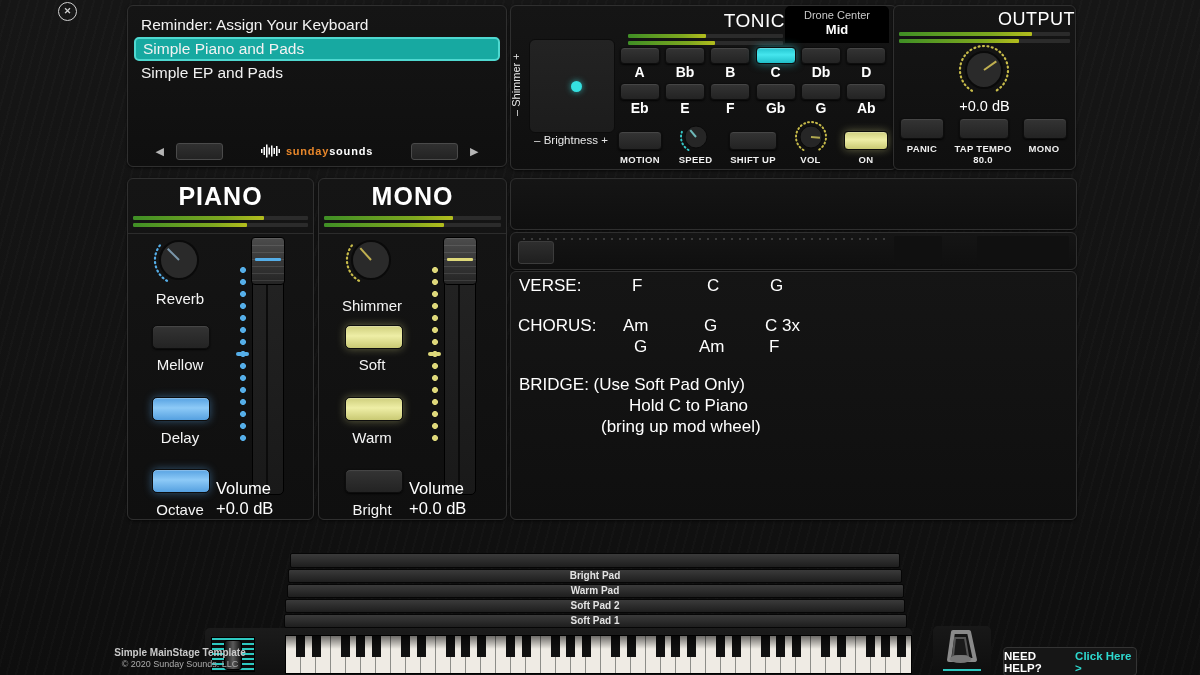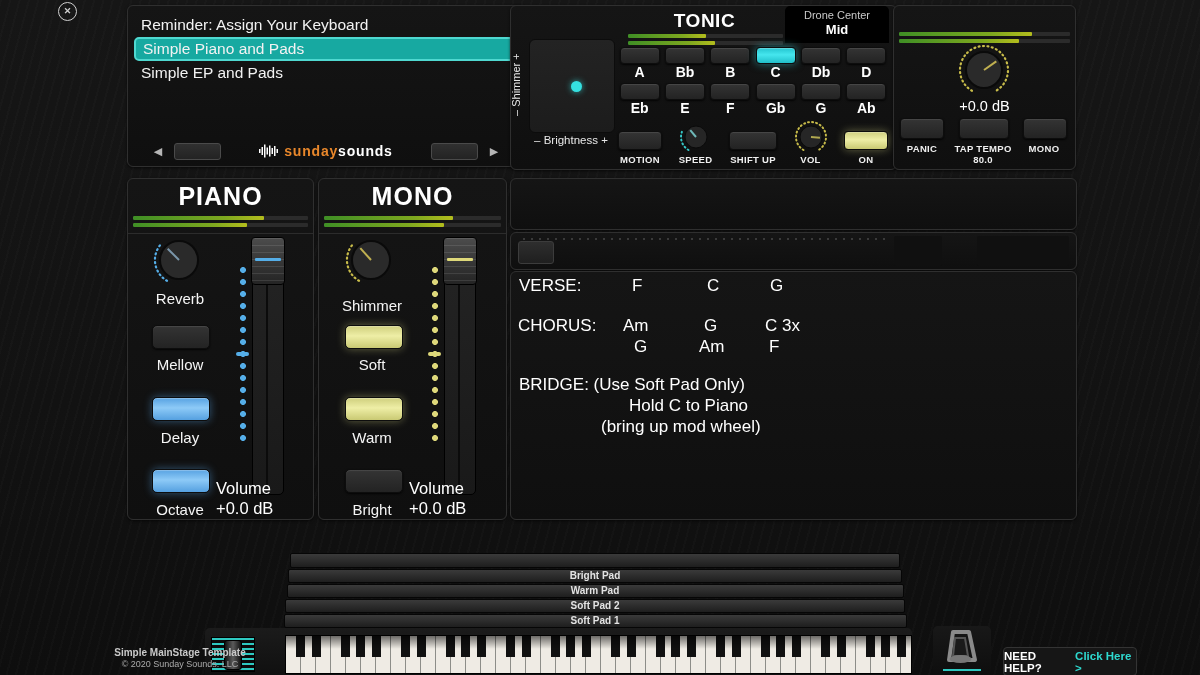--- a/index.html
+++ b/index.html
@@ -19,30 +19,30 @@
     border-radius:50%;color:#cfcfcf;font-size:9px;line-height:17px;text-align:center;font-weight:bold;}
   
   .plist-item{position:absolute;left:13px;right:13px;height:22px;font-size:15.5px;line-height:22px;color:#f2f2f2;}
   .plist-item.sel{left:6px;right:6px;background:#17a9a1;border:2px solid #4fd8d0;border-radius:5px;
     padding-left:7px;height:20px;line-height:20px;}
   .nav{position:absolute;left:0;right:0;bottom:6px;height:18px;display:flex;align-items:center;justify-content:center;gap:12px;}
   .arrow{color:#b5b5b5;font-size:11px;}
   .nav-btn{width:45px;height:15px;background:linear-gradient(180deg,#303030,#232323);
     border:1px solid #4a4a4a;border-radius:3px;}
   .logo{display:flex;align-items:center;gap:5px;margin:0 26px;}
-  .logo b{font-size:14px;letter-spacing:.8px;color:#e8872b;font-weight:bold;}
+  .logo b{font-size:11px;letter-spacing:.8px;color:#e8872b;font-weight:bold;}
   .logo b span{color:#ffffff;}
   
   .meter{height:4px;background:#2b2b2b;border-radius:1px;margin-bottom:3px;overflow:hidden;}
   .meter i{display:block;height:100%;background:linear-gradient(90deg,#3f8f25,#7ea81f 70%,#b3bd1d);border-radius:1px;}
   
   .tab{position:absolute;top:0;height:37px;background:#000;border-radius:5px 5px 0 0;text-align:center;}
   .tab .t1{font-size:11px;color:#c9c9c9;margin-top:3px;}
   .tab .t2{font-size:13px;color:#fff;font-weight:bold;margin-top:1px;}
-  .sec-title{font-weight:bold;letter-spacing:.5px;text-align:center;color:#fff;}
+  .sec-title{font-weight:normal;letter-spacing:.5px;text-align:right;color:#fff;}
   
   .btn{background:linear-gradient(180deg,#343434,#232323);border:1px solid #0d0d0d;border-radius:4px;
     box-shadow:inset 0 1px 1px rgba(255,255,255,.10),0 1px 2px rgba(0,0,0,.8);}
   .btn.lit-blue{background:linear-gradient(180deg,#57a2e2,#8dcaf7 45%,#55a0e0);box-shadow:0 0 9px rgba(90,170,240,.45),inset 0 1px 1px rgba(255,255,255,.3);}
   .btn.lit-yellow{background:linear-gradient(180deg,#cfcf7d,#eeeea6 45%,#c9c973);box-shadow:0 0 9px rgba(222,222,140,.4),inset 0 1px 1px rgba(255,255,255,.3);}
   .btn.lit-teal{background:linear-gradient(180deg,#23c4cf,#45e6ee 45%,#21bfc9);box-shadow:0 0 9px rgba(60,220,230,.5),inset 0 1px 1px rgba(255,255,255,.3);}
   .ctl-label{font-size:9.5px;font-weight:bold;color:#f0f0f0;letter-spacing:.3px;text-align:center;}
   .note-label{font-size:14px;font-weight:bold;color:#fff;text-align:center;}
   
   .xy{position:absolute;left:18px;top:33px;width:84px;height:92px;background:linear-gradient(180deg,#232323,#1c1c1c);
@@ -110,21 +110,21 @@
   .foot .f2{font-size:9px;color:#ababab;margin-top:1px;}
   svg{display:block;}
 </style>
 </head>
 <body>
 
 <div class="stage">
 
   <div class="close">✕</div>
 
-  <div class="panel" style="left:127px;top:5px;width:378px;height:160px;padding-left:18px;">
+  <div class="panel" style="left:127px;top:5px;width:378px;height:160px;">
     <div class="plist-item" style="top:8px;">Reminder: Assign Your Keyboard</div>
     <div class="plist-item sel" style="top:31px;">Simple Piano and Pads</div>
     <div class="plist-item" style="top:56px;">Simple EP and Pads</div>
     <div class="nav">
       <span class="arrow">◀</span>
       <span class="nav-btn"></span>
       <span class="logo">
         <svg width="20" height="14" viewBox="0 0 20 14">
           <g fill="#fff">
               <rect x="0" y="5" width="1.5" height="4"></rect>
@@ -242,20 +242,21 @@
         <div class="ctl-label">VOL</div>
       </div>
       <div style="text-align:center;width:50px;">
         <div class="btn lit-yellow" style="width:42px;height:17px;margin:0 auto 4px;"></div>
         <div class="ctl-label">ON</div>
       </div>
     </div>
   </div>
 
   <div class="panel" style="left:893px;top:5px;width:181px;height:163px;">
+    <div class="sec-title" style="margin-top:3px;font-size:18px;">OUTPUT</div>
     <div style="position:absolute;left:5px;right:5px;top:26px;">
       <div class="meter">
           <i style="width:78%;"></i>
         </div>
       <div class="meter">
           <i style="width:70%;"></i>
         </div>
     </div>
     <svg width="56" height="56" style="position:absolute;left:62px;top:36px;">
       <path d="M16,48.8 A24,24 0 1 1 40,48.8" fill="none" stroke="#c8bc4a" stroke-width="2.2" stroke-dasharray="1 3.4" stroke-linecap="round"></path>

